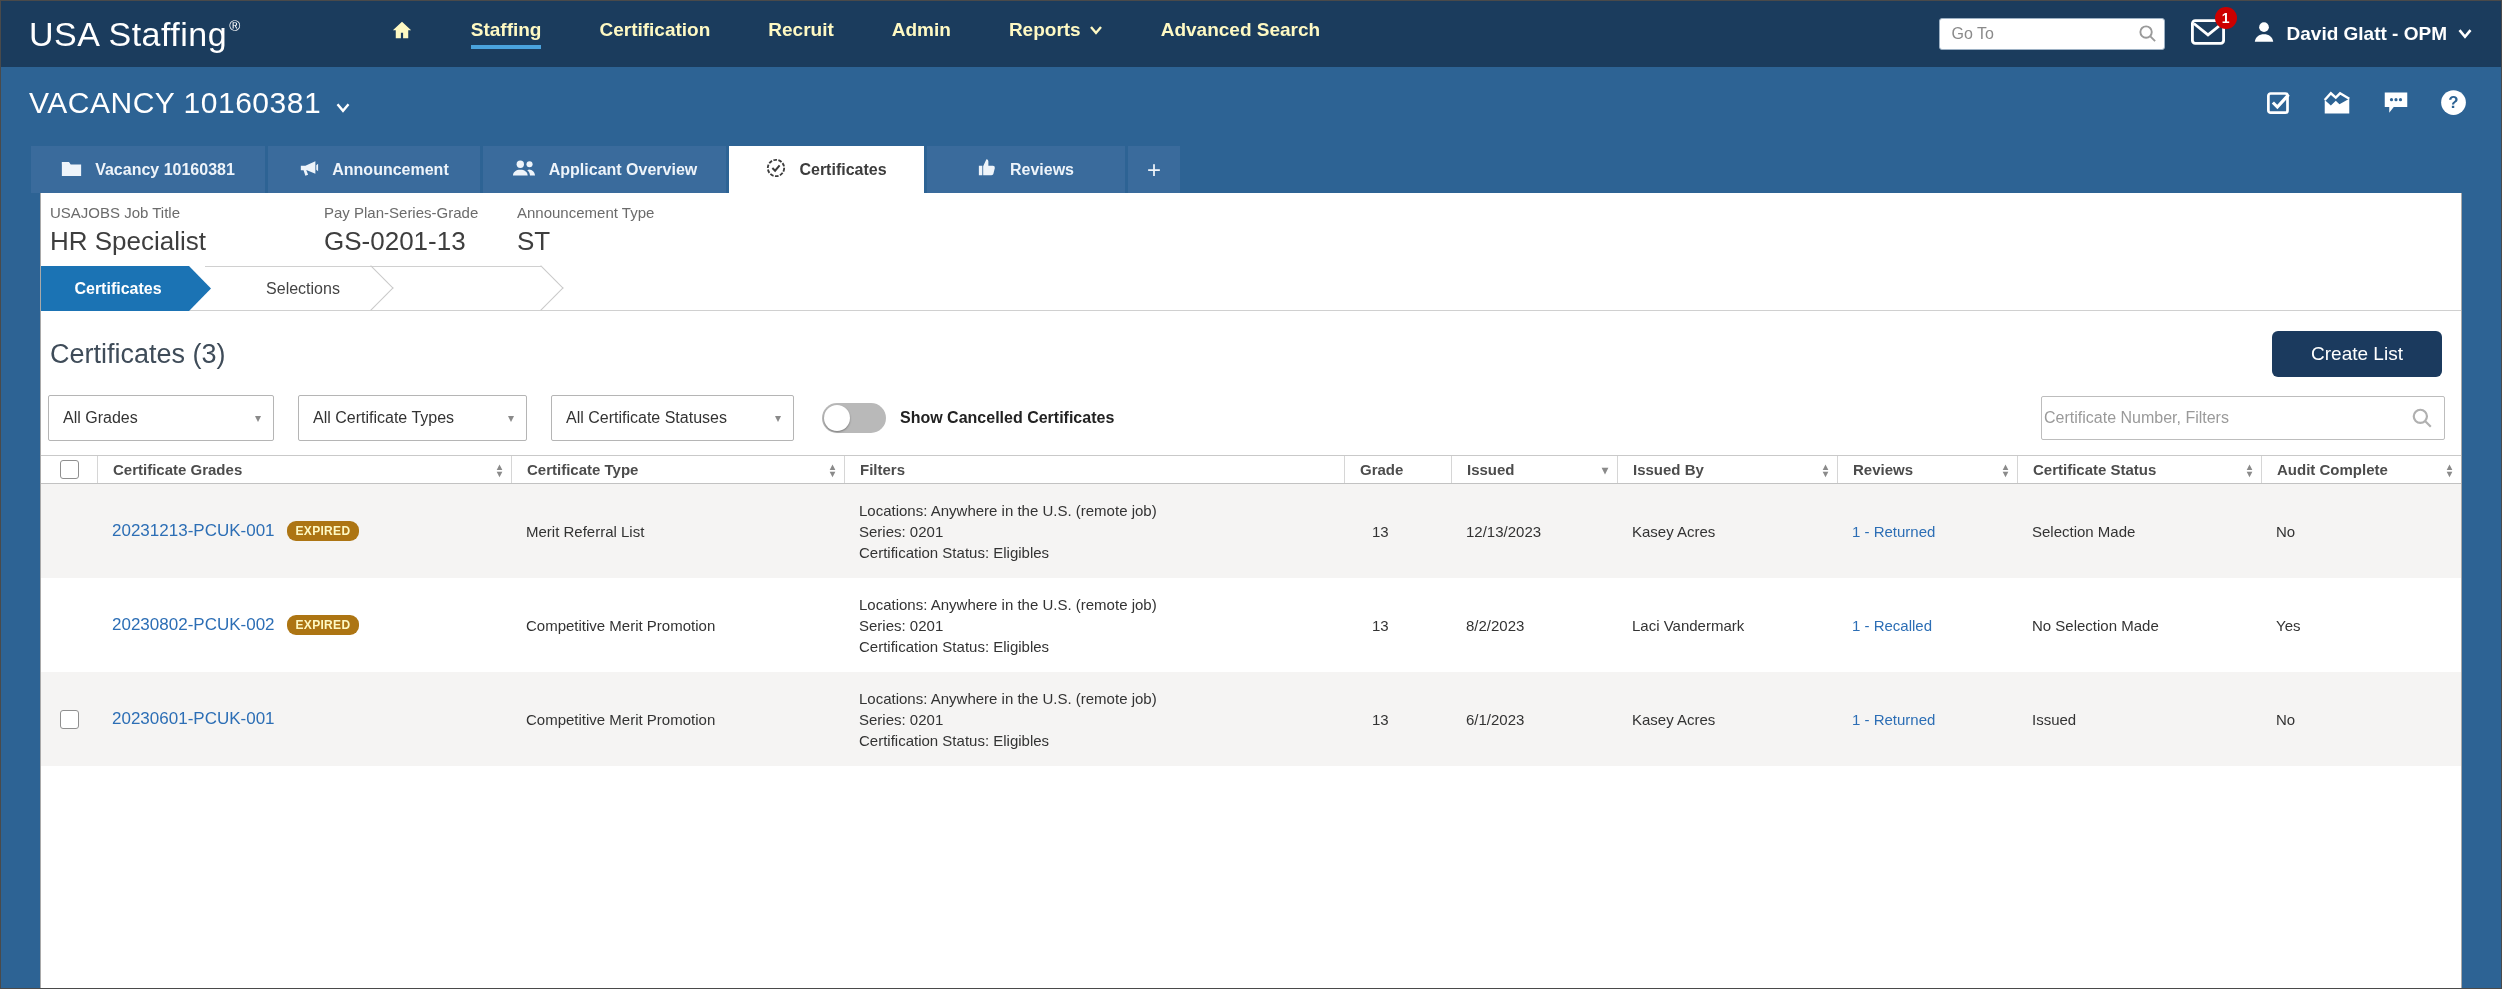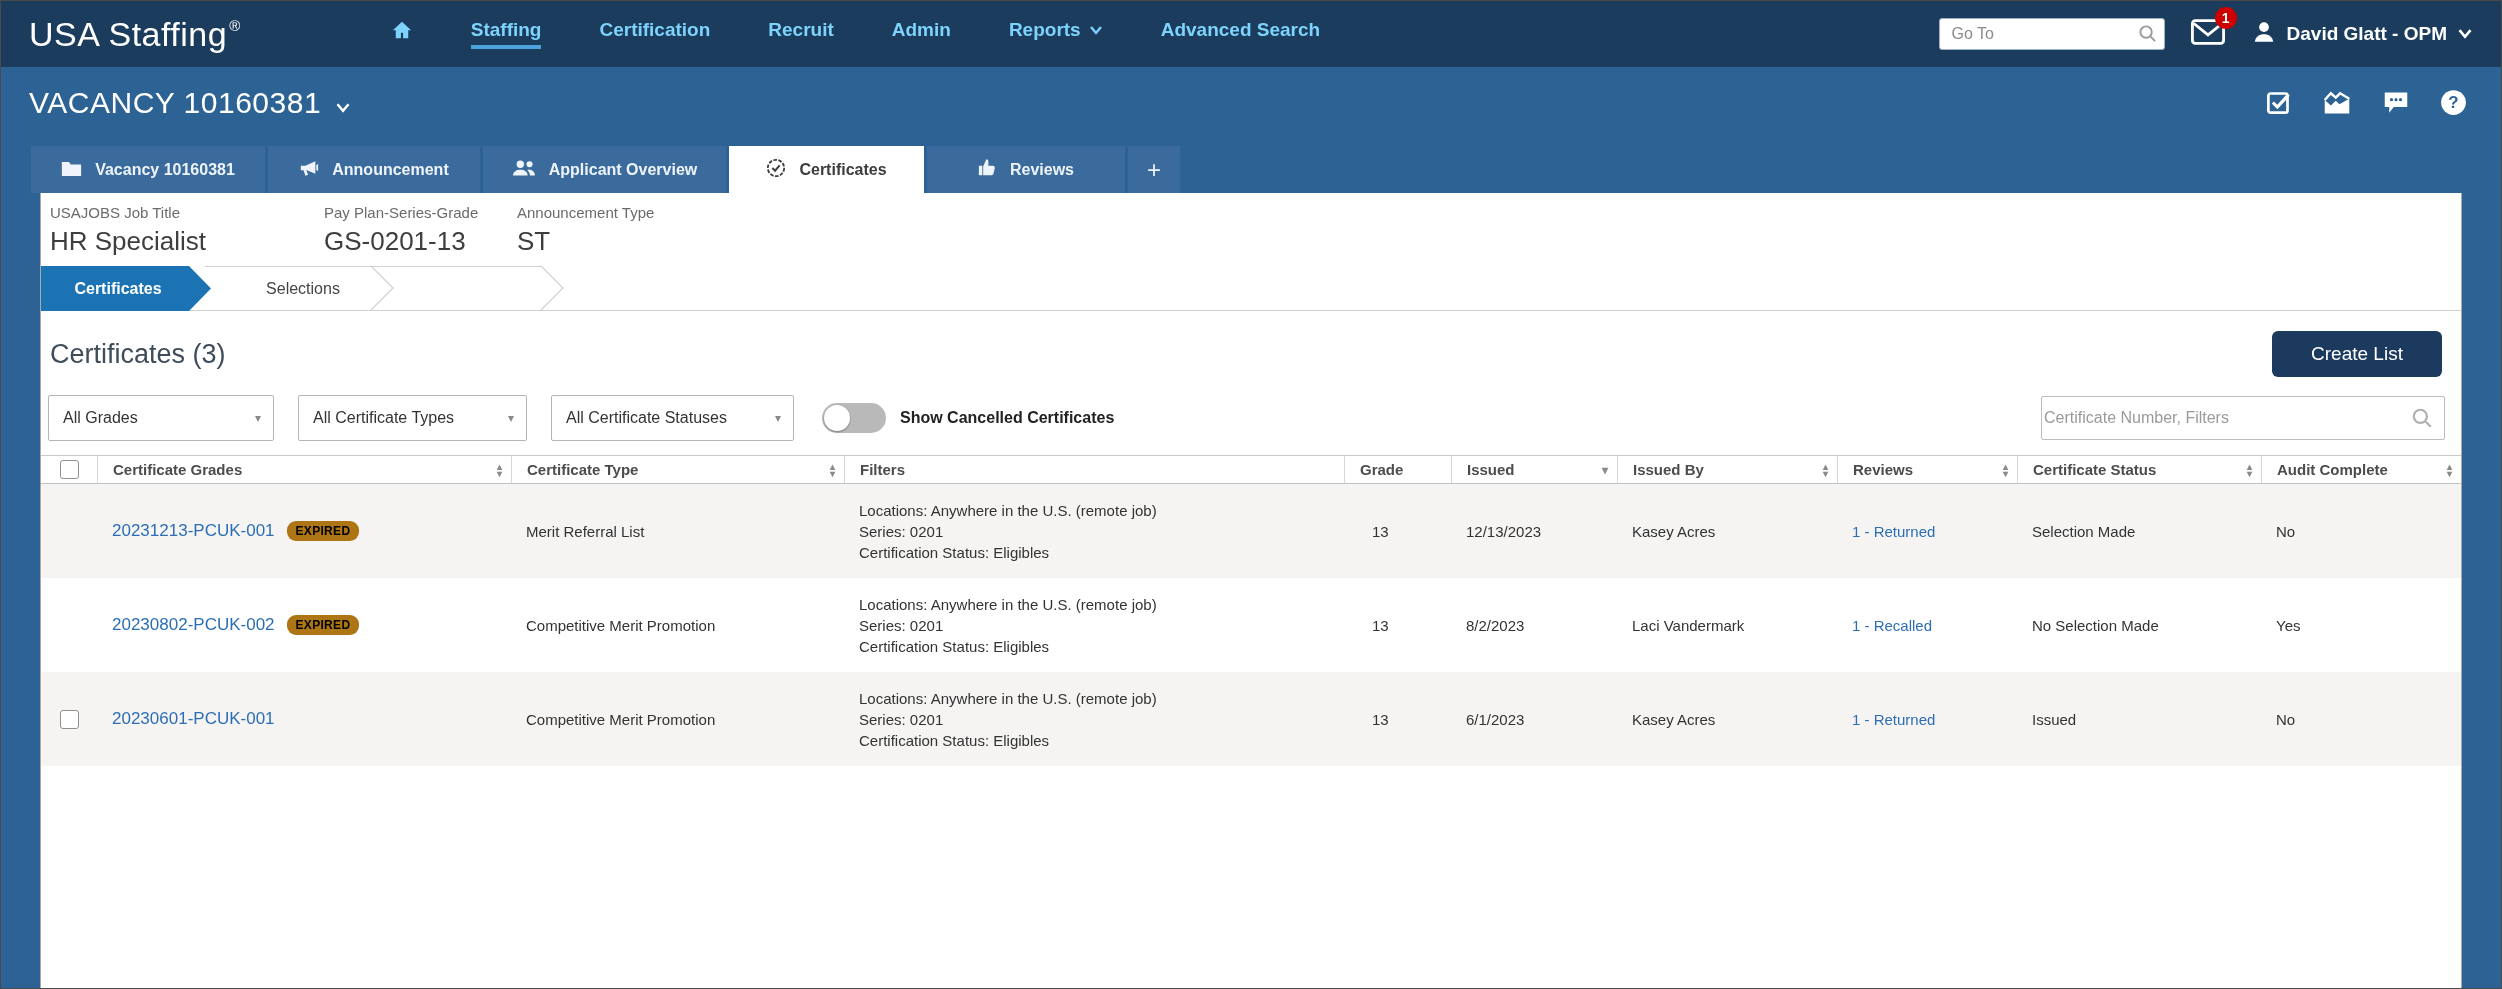--- a/index.html
+++ b/index.html
@@ -19,21 +19,21 @@
   *{box-sizing:border-box;margin:0;padding:0;}
   html,body{background:#e9e9e9;}
   body{font-family:"Liberation Sans",sans-serif;}
   .page{width:2502px;height:989px;border:1px solid #4a4a4a;background:#fff;position:relative;overflow:hidden;}
 
   
   .topnav{height:66px;background:var(--topnav-bg);display:flex;align-items:center;padding:0 28px;color:#fff;}
   .logo{font-size:34px;letter-spacing:.5px;white-space:nowrap;display:flex;align-items:flex-start;gap:2px;}
   .logo sup{font-size:15px;margin-top:2px;}
   .navitems{display:flex;align-items:center;gap:58px;margin-left:150px;font-size:19px;font-weight:700;}
-  .navitem{color:#7dd3fc;cursor:pointer;display:flex;align-items:center;gap:8px;padding-bottom:4px;border-bottom:4px solid transparent;}
+  .navitem{color:#fef9c3;cursor:pointer;display:flex;align-items:center;gap:8px;padding-bottom:4px;border-bottom:4px solid transparent;}
   .navitem.active{border-bottom-color:var(--nav-underline);}
   .navitem svg{display:block;}
   .topnav-right{margin-left:auto;display:flex;align-items:center;gap:26px;}
   .goto-wrap{position:relative;}
   .goto-input{width:226px;height:32px;border:1px solid #9db1c4;border-radius:3px;padding:0 34px 0 12px;font-size:16px;font-family:inherit;color:#333;}
   .goto-input::placeholder{color:#8a8a8a;}
   .goto-search{position:absolute;right:8px;top:6px;color:#9a9a9a;}
   .mail-wrap{position:relative;color:#fff;cursor:pointer;}
   .mail-badge{position:absolute;top:-12px;right:-12px;background:var(--alert-badge-bg);color:#fff;font-size:14px;font-weight:700;width:22px;height:22px;border-radius:50%;display:flex;align-items:center;justify-content:center;}
   .user-wrap{display:flex;align-items:center;gap:10px;cursor:pointer;}
@@ -103,21 +103,21 @@
   .sort-single{font-size:12px;color:#8a8a8a;flex:none;}
   .checkbox{width:19px;height:19px;border:1px solid #8f8f8f;border-radius:3px;background:#fff;display:inline-block;cursor:pointer;}
   .trow{min-height:94px;align-items:center;}
   .trow.striped{background:#f5f4f3;}
   .td{padding-left:15px;font-size:15px;color:#333;display:flex;align-items:center;}
   .td.center{justify-content:center;padding-left:0;}
   .td.col-grade{padding-left:28px;}
   .link{color:var(--link);text-decoration:none;cursor:pointer;}
   .certnum{font-size:17px;}
   .cellgap{gap:12px;}
-  .badge{background:var(--badge-bg);color:#000000;font-size:12px;font-weight:700;padding:3px 9px;border-radius:9px;letter-spacing:.3px;flex:none;}
+  .badge{background:var(--badge-bg);color:#fef9c3;font-size:12px;font-weight:700;padding:3px 9px;border-radius:9px;letter-spacing:.3px;flex:none;}
   .filters-lines{display:block;line-height:21px;padding-top:14px;padding-bottom:14px;}
   .tbody-filler{flex:1;background:#fff;}
 
   
   .bottombar{height:28px;background:var(--bottom-bar-bg);}
   .bottomwhite{height:14px;background:#fff;}
   .hidden-box{visibility:hidden;}
 </style>
 </head>
 <body>

